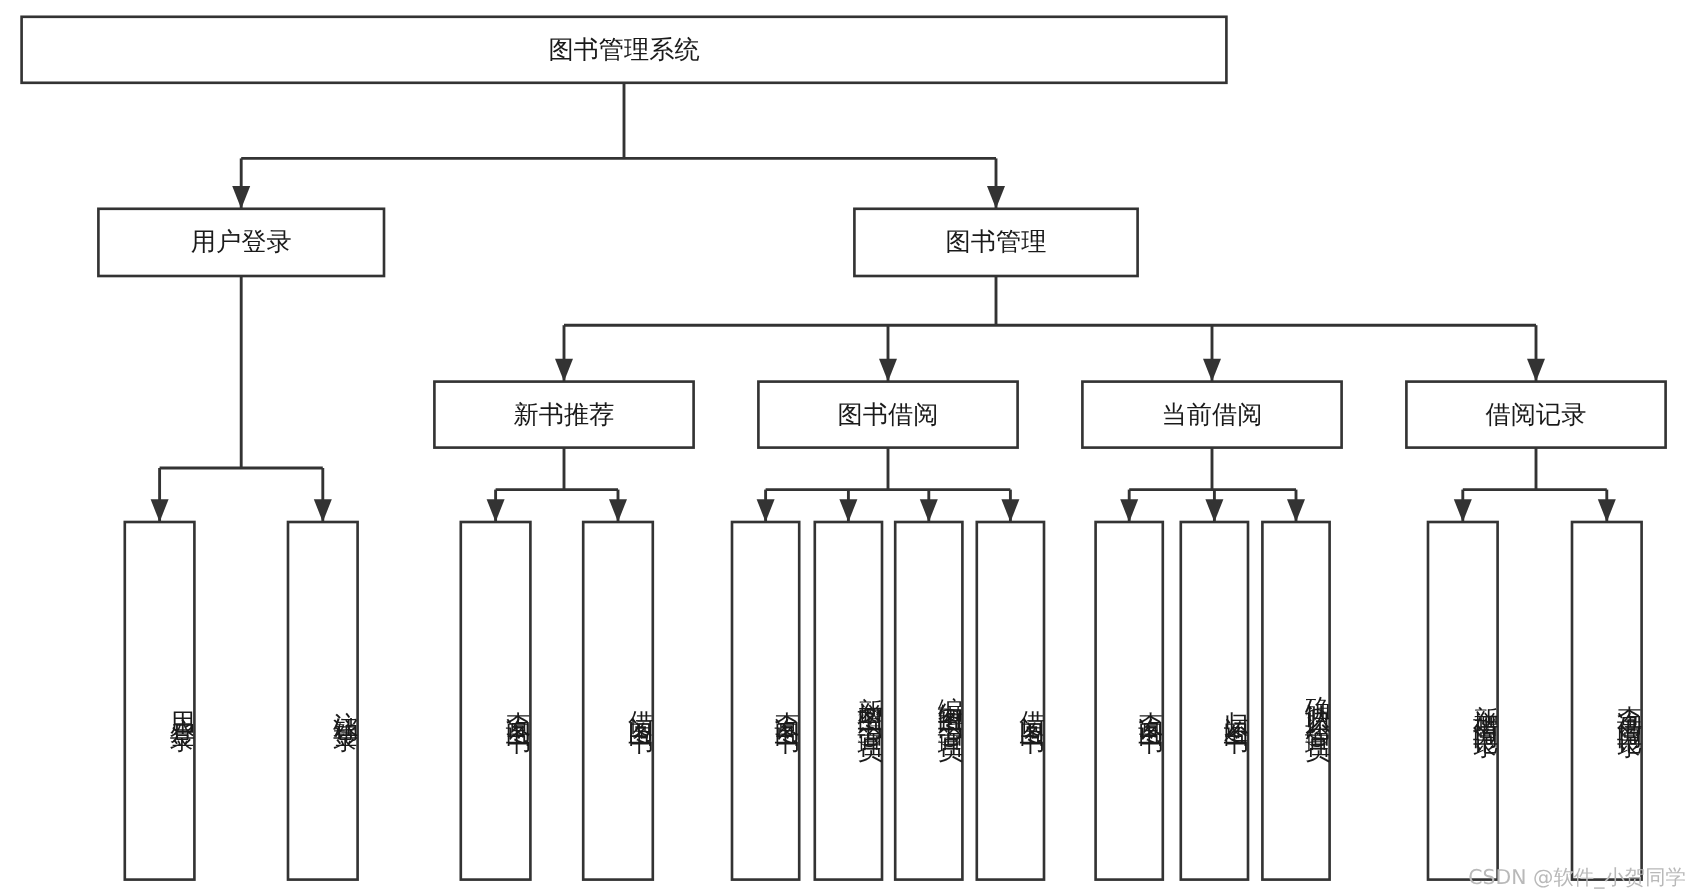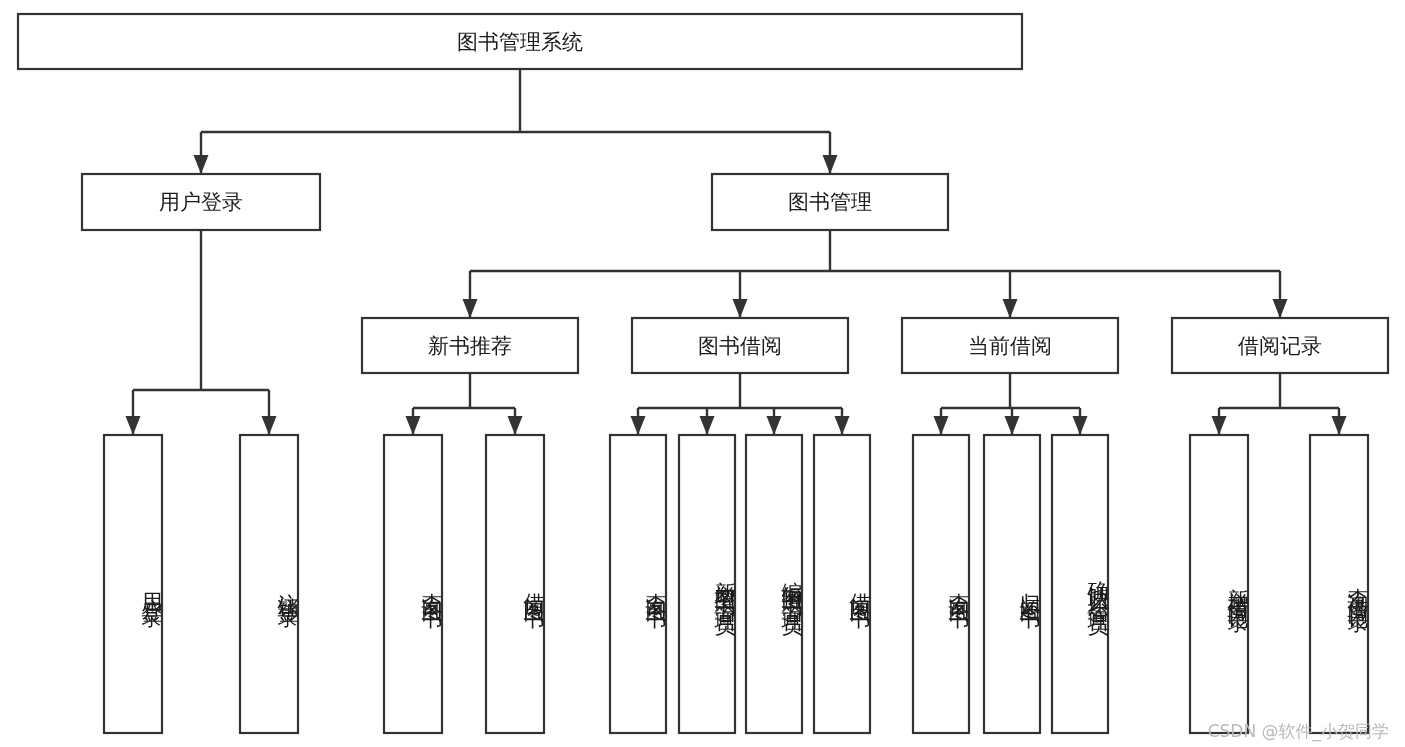--- a/index.html
+++ b/index.html
@@ -56,21 +56,21 @@
     font-family: "DejaVu Sans", "Liberation Sans", sans-serif;
     font-size: 21px;
     line-height: 1;
     color: #1a1a1a;
     letter-spacing: 5px;
     white-space: nowrap;
     pointer-events: none;
   }
   .watermark {
     position: absolute;
-    right: 16px;
+    right: 0;
     bottom: 4px;
     font-family: "DejaVu Sans", "Liberation Sans", sans-serif;
     font-size: 17px;
     color: #b9b9b9;
     white-space: nowrap;
   }
 </style>
 </head>
 <body>
 

